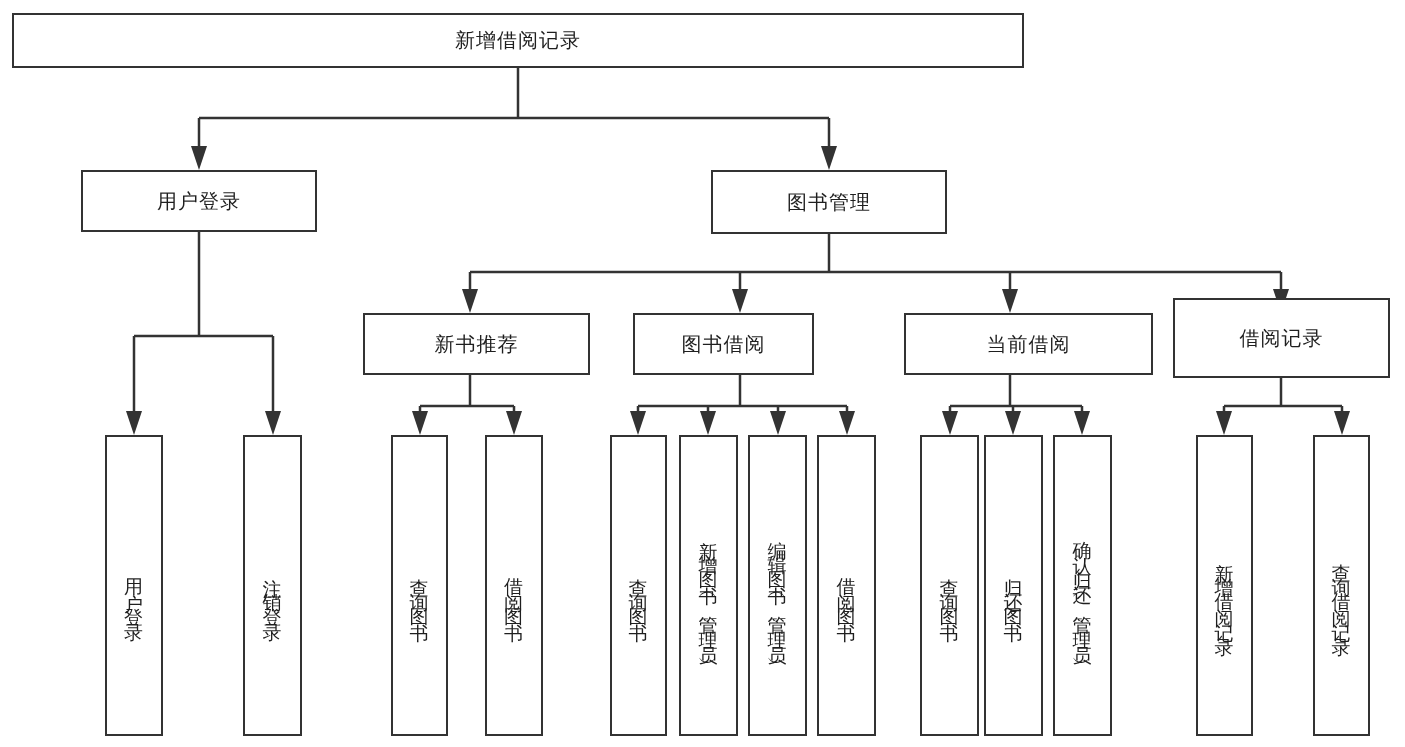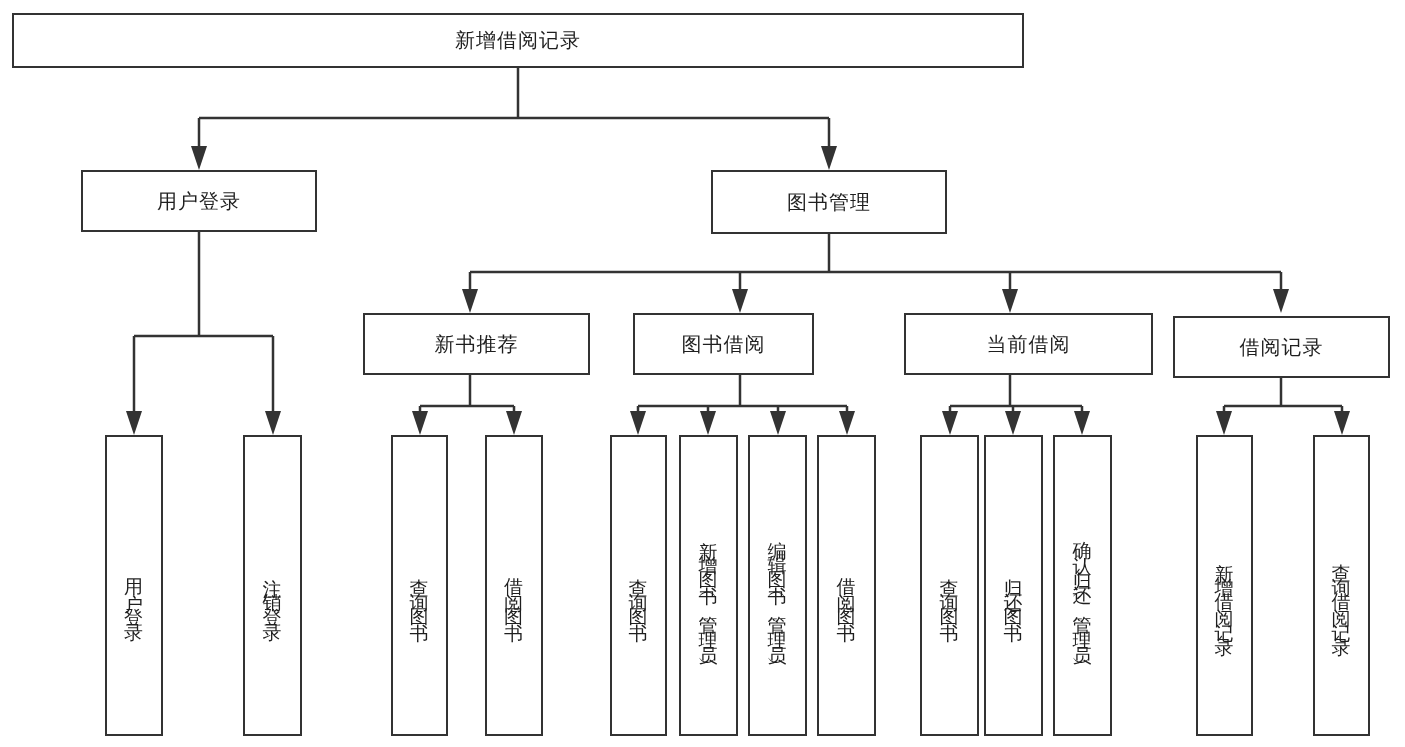--- a/index.html
+++ b/index.html
@@ -136,21 +136,21 @@
 
   <div class="box h" style="left:363px;top:313px;width:227px;height:62px">
     <span>新书推荐</span>
   </div>
   <div class="box h" style="left:633px;top:313px;width:181px;height:62px">
     <span>图书借阅</span>
   </div>
   <div class="box h" style="left:904px;top:313px;width:249px;height:62px">
     <span>当前借阅</span>
   </div>
-  <div class="box h" style="left:1173px;top:316px;width:217px;height:62px">
+  <div class="box h" style="left:1173px;top:298px;width:217px;height:80px">
     <span>借阅记录</span>
   </div>
 
   <div class="box v" style="left:105px;top:435px;width:58px;height:301px">
     <span>用户登录</span>
   </div>
   <div class="box v" style="left:243px;top:435px;width:59px;height:301px">
     <span>注销登录</span>
   </div>
 

